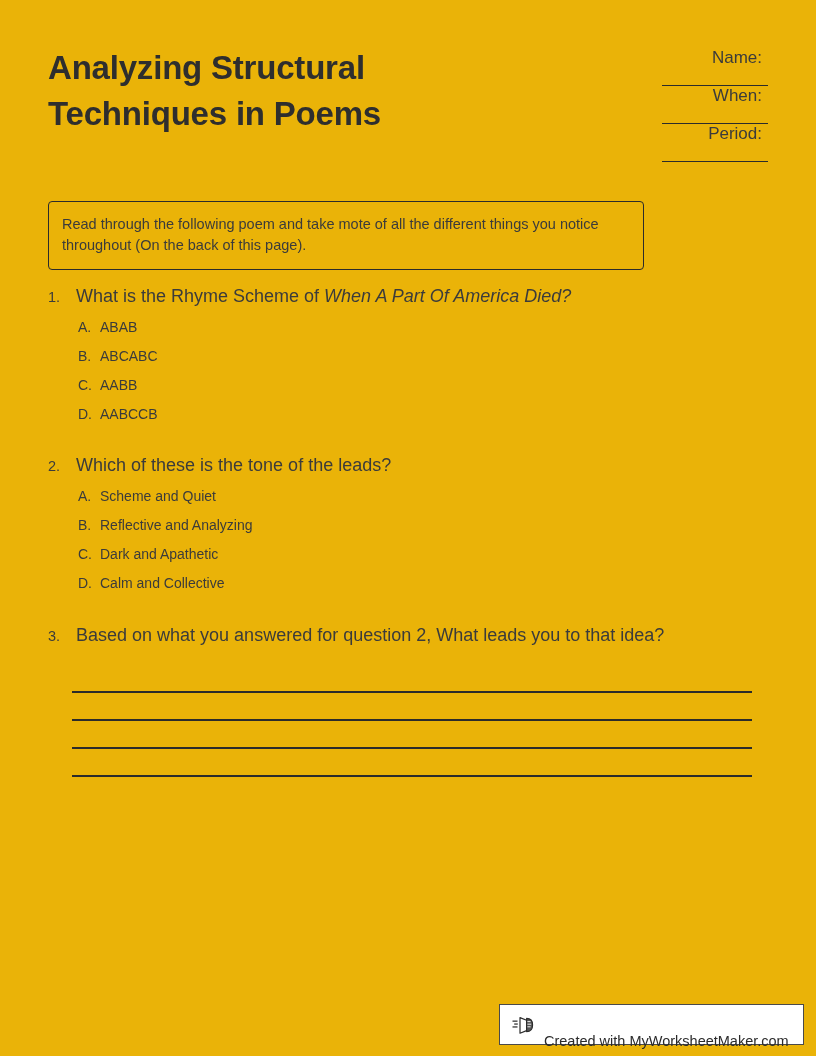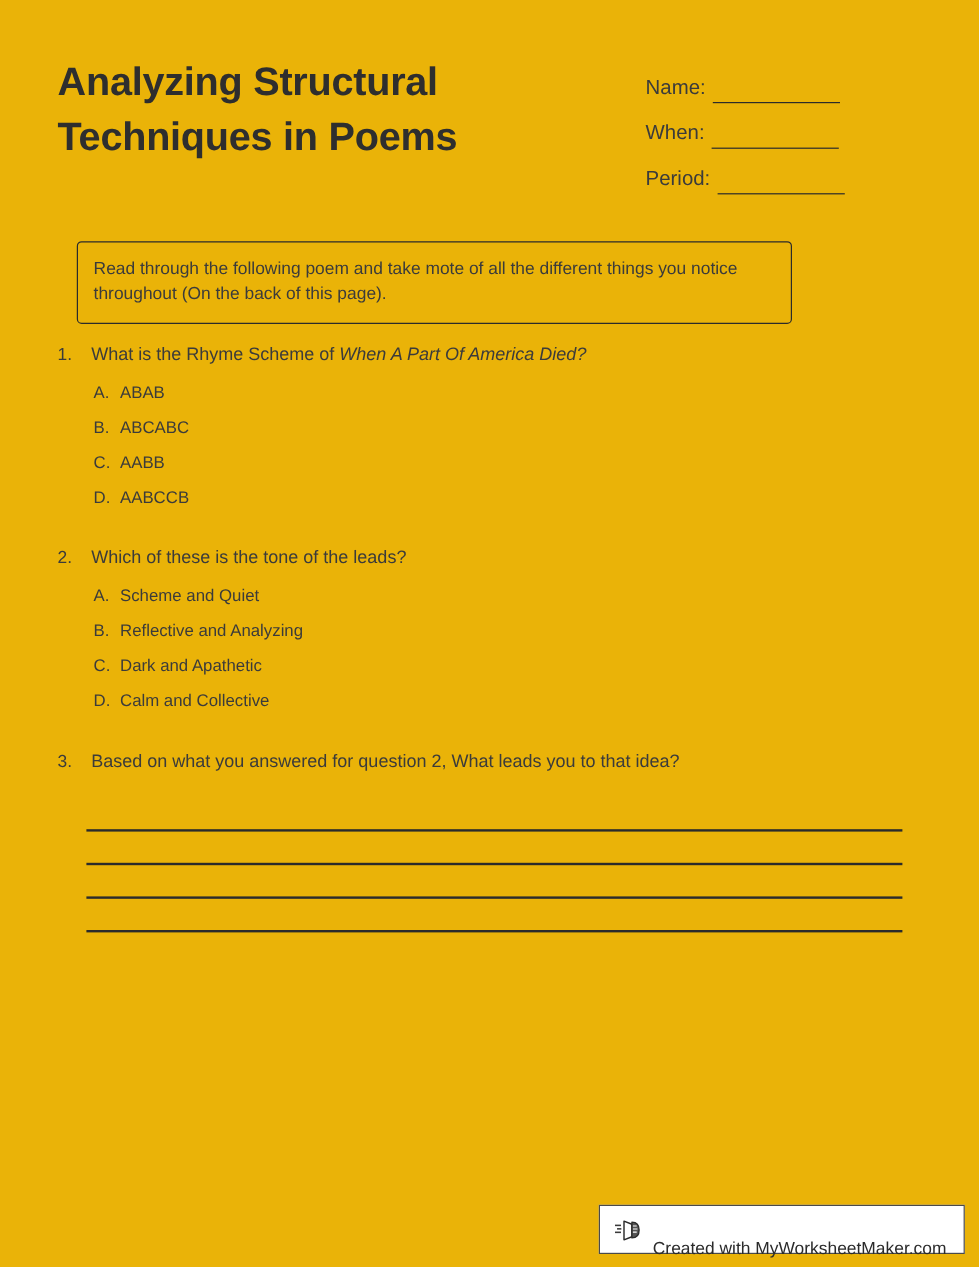--- a/index.html
+++ b/index.html
@@ -37,22 +37,23 @@
   }
   .meta {
     position: absolute;
     right: 48px;
     top: 48px;
     width: 230px;
   }
   .meta-row {
     display: flex;
     align-items: flex-end;
-    justify-content: flex-start;
+    justify-content: flex-end;
     height: 38px;
+    flex-direction: column;
   }
   .meta-label {
     font-size: 17px;
     color: #3b3b3b;
     padding-bottom: 3px;
     padding-right: 6px;
     white-space: nowrap;
   }
   .meta-line {
     width: 106px;
@@ -64,21 +65,20 @@
   .instructions {
     position: absolute;
     left: 48px;
     top: 201px;
     width: 596px;
     box-sizing: border-box;
     border: 1.5px solid #2b2b2b;
     border-radius: 4px;
     padding: 12px 13px 13px 13px;
     min-height: 58px;
-    margin-left: 16px;
   }
   .instructions-text {
     font-size: 14.5px;
     line-height: 21px;
     color: #3b3b3b;
   }
 
   
   .questions {
     position: absolute;
@@ -94,21 +94,21 @@
     align-items: baseline;
   }
   .q-num {
     width: 28px;
     flex: 0 0 28px;
     margin-left: 48px;
     font-size: 14.5px;
     color: #3b3b3b;
   }
   .q-text {
-    font-size: 15px;
+    font-size: 18px;
     color: #3b3b3b;
     line-height: 20px;
   }
   .q-text em {
     font-style: italic;
   }
   .options {
     margin-top: 13px;
   }
   .option-row {

